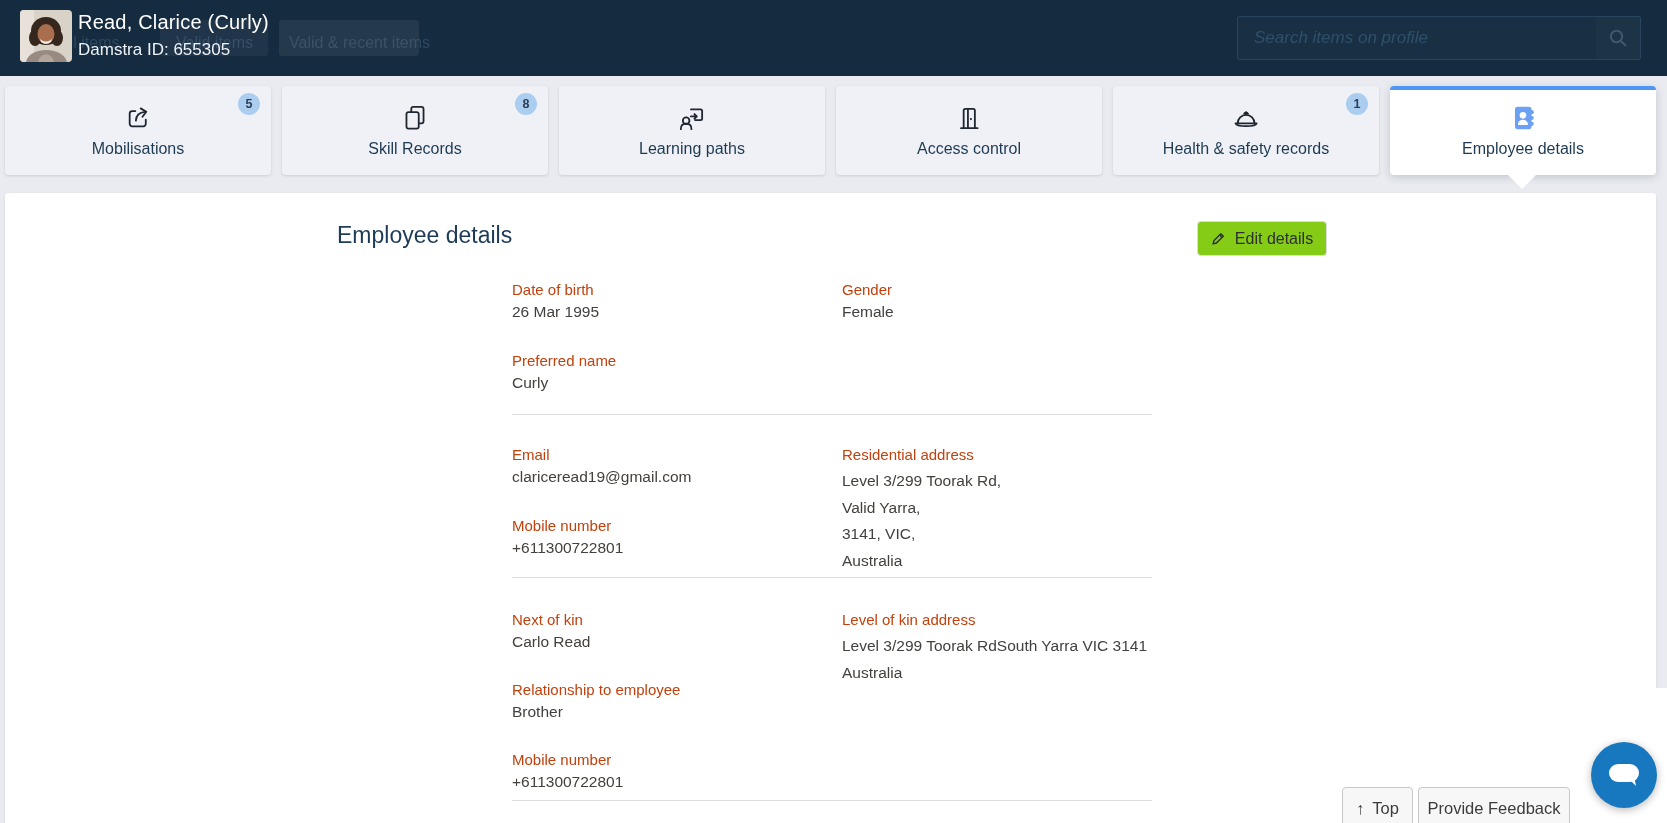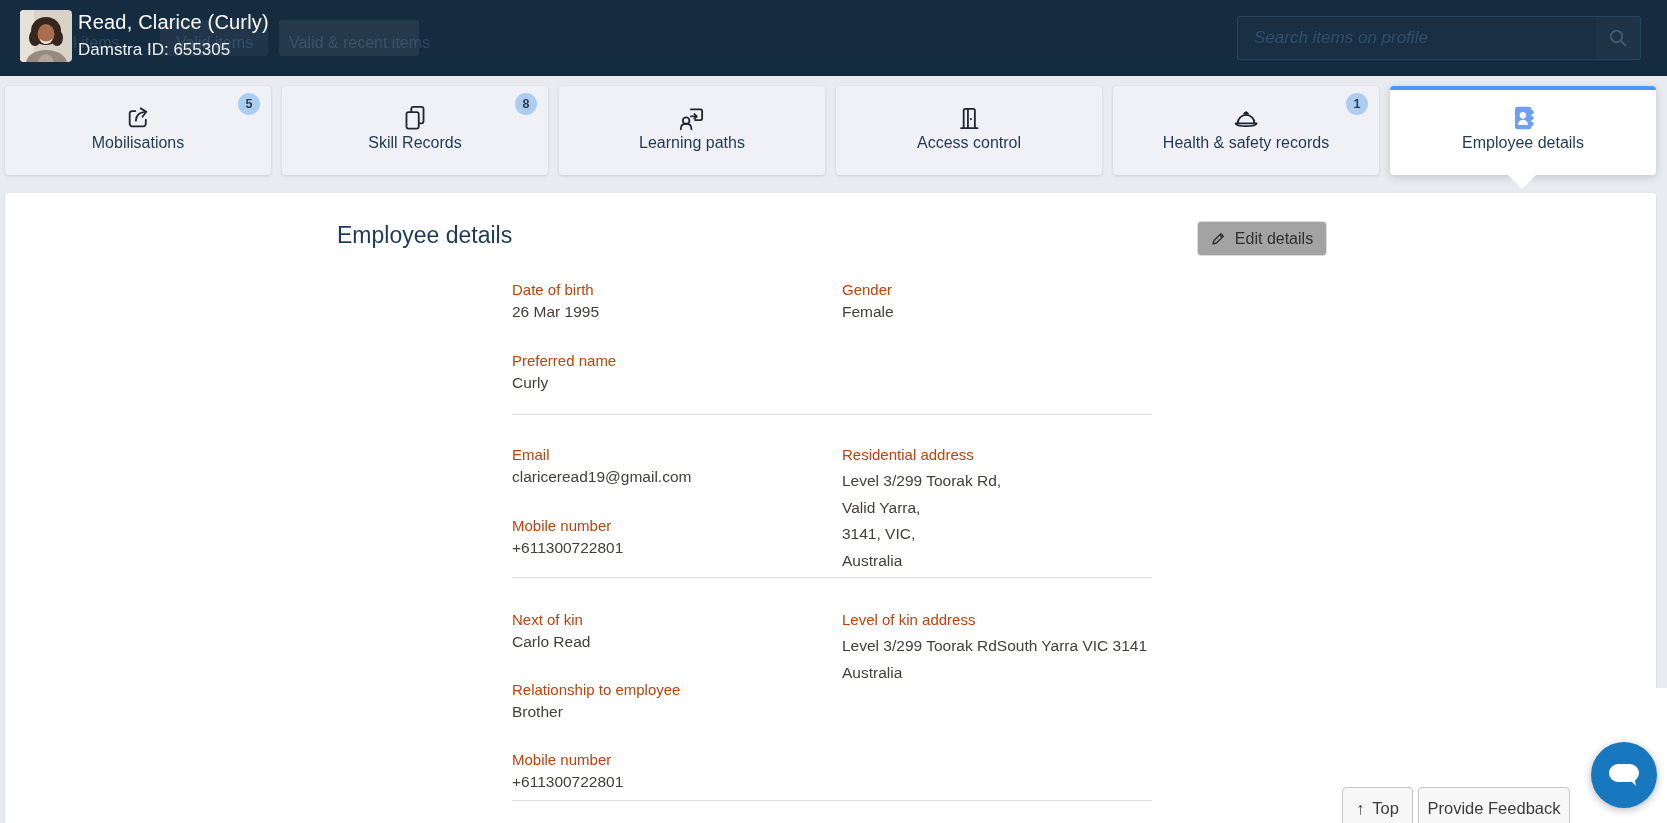--- a/index.html
+++ b/index.html
@@ -19,33 +19,33 @@
   .search input{width:100%;height:100%;box-sizing:border-box;background:transparent;border:none;outline:none;
           font-family:"Liberation Sans",sans-serif;font-style:italic;font-size:17px;color:#86efac;padding:0 50px 0 16px;}
   .search input::placeholder{color:#2f506a;opacity:1;}
   .search .sbtn{position:absolute;right:0;top:0;width:44px;height:42px;display:flex;align-items:center;justify-content:center;
           background:rgba(255,255,255,0.02);cursor:pointer;}
 
   
   .tab{position:absolute;top:86px;width:266px;height:89px;box-sizing:border-box;background:#f0f1f6;border-radius:4px;
        box-shadow:0 1px 3px rgba(40,50,70,.16);display:flex;flex-direction:column;align-items:center;
        padding-top:16px;cursor:pointer;}
-  .tab .lbl{font-size:16px;color:#1d3a52;white-space:nowrap;}
+  .tab .lbl{margin-top:6px;font-size:16px;color:#1d3a52;white-space:nowrap;}
   .tab .ic{width:32px;height:32px;}
   .tab.active{background:#ffffff;border-top:4px solid #4e96f5;padding-top:12px;box-shadow:0 2px 8px rgba(40,50,70,.20);}
   .badge{position:absolute;top:7px;right:11px;width:22px;height:22px;border-radius:50%;background:#abcdf0;color:#2b3e52;
          font-size:12.5px;font-weight:700;display:flex;align-items:center;justify-content:center;}
   .tab-pointer{position:absolute;left:1508px;top:175px;width:0;height:0;
          border-left:14px solid transparent;border-right:14px solid transparent;border-top:14px solid #ffffff;}
 
   
   .panel{position:absolute;left:5px;top:193px;width:1651px;height:640px;background:#ffffff;border-radius:3px;
          box-shadow:0 1px 3px rgba(40,50,70,.10);}
   .h1{position:absolute;left:337px;top:222px;font-size:23px;font-weight:500;color:#1d3b58;}
-  .edit-btn{position:absolute;left:1197px;top:221px;width:130px;height:35px;box-sizing:border-box;background:#a3a3a3;
+  .edit-btn{position:absolute;left:1197px;top:221px;width:130px;height:35px;box-sizing:border-box;background:#84cc16;
          border:1px solid #dcdcdc;border-radius:4px;display:flex;align-items:center;justify-content:center;gap:9px;
          font-size:16px;color:#2e2e2e;cursor:pointer;}
   .fld{position:absolute;}
   .flabel{font-size:15px;color:#c2410c;margin-bottom:5px;white-space:nowrap;margin-top:15px;}
   .fvalue{font-size:15.5px;color:#44403d;white-space:nowrap;}
   .addr .fvalue{line-height:26.5px;}
   .divider{position:absolute;left:512px;width:640px;height:1px;background:#dedede;}
 
   
   .scroll-strip{position:absolute;left:1650px;top:688px;width:17px;height:135px;background:#ffffff;}

